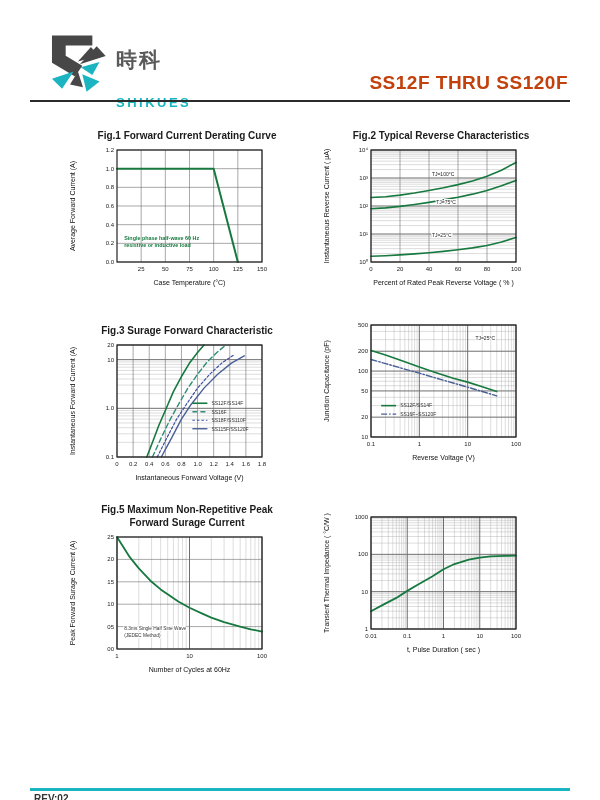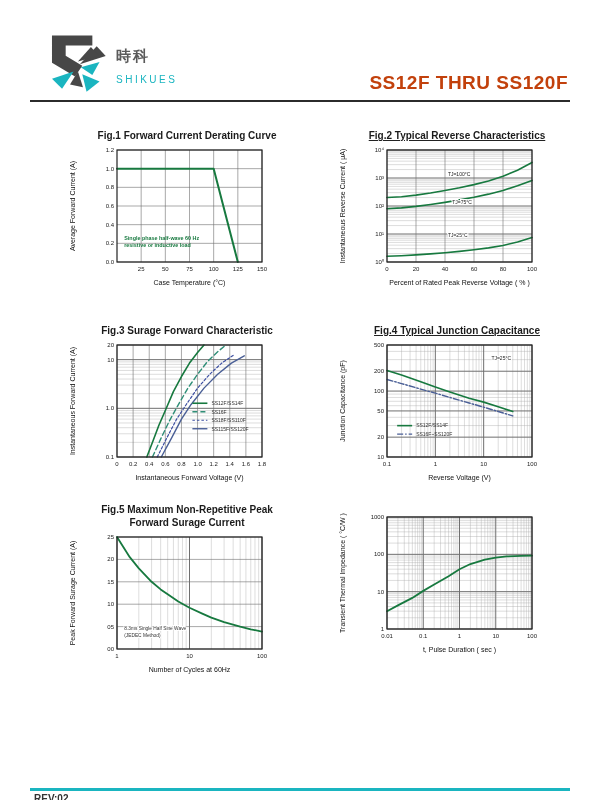--- a/index.html
+++ b/index.html
@@ -5,28 +5,28 @@
   html,body{margin:0;padding:0;background:#e8e8e8;}
   .page{
     position:relative;width:600px;height:800px;margin:0 auto;
     background:#ffffff;overflow:hidden;
     font-family:"Liberation Sans",sans-serif;color:#222;
   }
   
   .hdr-logo{position:absolute;left:30px;top:34px;display:flex;align-items:flex-start;}
   .logo-mark{width:80px;height:62px;}
   .logo-text{margin-left:6px;margin-top:14px;display:flex;flex-direction:column;}
-  .logo-cjk{font-size:15px;font-weight:bold;color:#5a5a5a;letter-spacing:2px;line-height:1.1;}
-  .logo-brand{font-size:10px;font-weight:normal;color:#1ab5c0;letter-spacing:2.5px;margin-top:9px;}
+  .logo-cjk{font-size:21px;font-weight:bold;color:#5a5a5a;letter-spacing:2px;line-height:1.1;}
+  .logo-brand{font-size:13px;font-weight:bold;color:#1ab5c0;letter-spacing:2.5px;margin-top:24px;}
   .part-range{position:absolute;right:32px;top:72px;font-size:19px;font-weight:bold;color:#c2410c;letter-spacing:0.5px;}
   .hdr-rule{position:absolute;left:30px;top:100px;width:540px;height:2px;background:#2b2b2b;}
   
   .fig{position:absolute;width:250px;}
   .fig-r1{top:122px;} .fig-r2{top:317px;} .fig-r3{top:509px;}
-  .fig-c1{left:62px;} .fig-c2{left:332px;text-decoration:underline;}
+  .fig-c1{left:62px;} .fig-c2{left:316px;}
   .chart-title{
     height:20px;display:flex;flex-direction:column;justify-content:flex-end;
     font-size:10px;font-weight:bold;text-align:center;white-space:pre-line;
     line-height:1.3;color:#1b1b1b;
   }
   .chart-svg{display:block;}
   svg text{font-family:"Liberation Sans",sans-serif;}
   
   .ftr-rule{position:absolute;left:30px;top:788px;width:540px;height:3px;background:#1ab5c0;}
   .rev{position:absolute;left:34px;top:793px;font-size:10px;font-weight:bold;color:#333;}
@@ -220,21 +220,20 @@
         <line x1="130.4" y1="74.74000000000001" x2="145.4" y2="74.74000000000001" stroke="#2f8e77" stroke-width="1.4" stroke-dasharray="5,3"></line>
         <text x="149.4" y="76.54" font-size="5" fill="#333">SS16F</text>
         <line x1="130.4" y1="83.24000000000001" x2="145.4" y2="83.24000000000001" stroke="#3d4fa1" stroke-width="1.2" stroke-dasharray="2.5,2"></line>
         <text x="149.4" y="85.04" font-size="5" fill="#333">SS18F/SS110F</text>
         <line x1="130.4" y1="91.74000000000001" x2="145.4" y2="91.74000000000001" stroke="#4a5f96" stroke-width="1.4"></line>
         <text x="149.4" y="93.54" font-size="5" fill="#333">SS115F/SS120F</text>
       </svg>
   </figure>
 
   <figure class="fig fig-r2 fig-c2" style="margin:0">
-    <div class="chart-title">Fig.4  Typical Junction Capacitance</div>
     <svg class="chart-svg" viewBox="0 0 250 172" width="250" height="172">
         <line x1="69.5497831237591" y1="8" x2="69.5497831237591" y2="120" stroke="#a8a8a8" stroke-width="0.4"></line>
         <line x1="78.06086064478369" y1="8" x2="78.06086064478369" y2="120" stroke="#a8a8a8" stroke-width="0.4"></line>
         <line x1="84.09956624751818" y1="8" x2="84.09956624751818" y2="120" stroke="#a8a8a8" stroke-width="0.4"></line>
         <line x1="88.78355020957423" y1="8" x2="88.78355020957423" y2="120" stroke="#a8a8a8" stroke-width="0.4"></line>
         <line x1="92.61064376854279" y1="8" x2="92.61064376854279" y2="120" stroke="#a8a8a8" stroke-width="0.4"></line>
         <line x1="95.84640526735575" y1="8" x2="95.84640526735575" y2="120" stroke="#a8a8a8" stroke-width="0.4"></line>
         <line x1="98.64934937127728" y1="8" x2="98.64934937127728" y2="120" stroke="#a8a8a8" stroke-width="0.4"></line>
         <line x1="101.12172128956738" y1="8" x2="101.12172128956738" y2="120" stroke="#a8a8a8" stroke-width="0.4"></line>
         <line x1="117.88311645709243" y1="8" x2="117.88311645709243" y2="120" stroke="#a8a8a8" stroke-width="0.4"></line>

